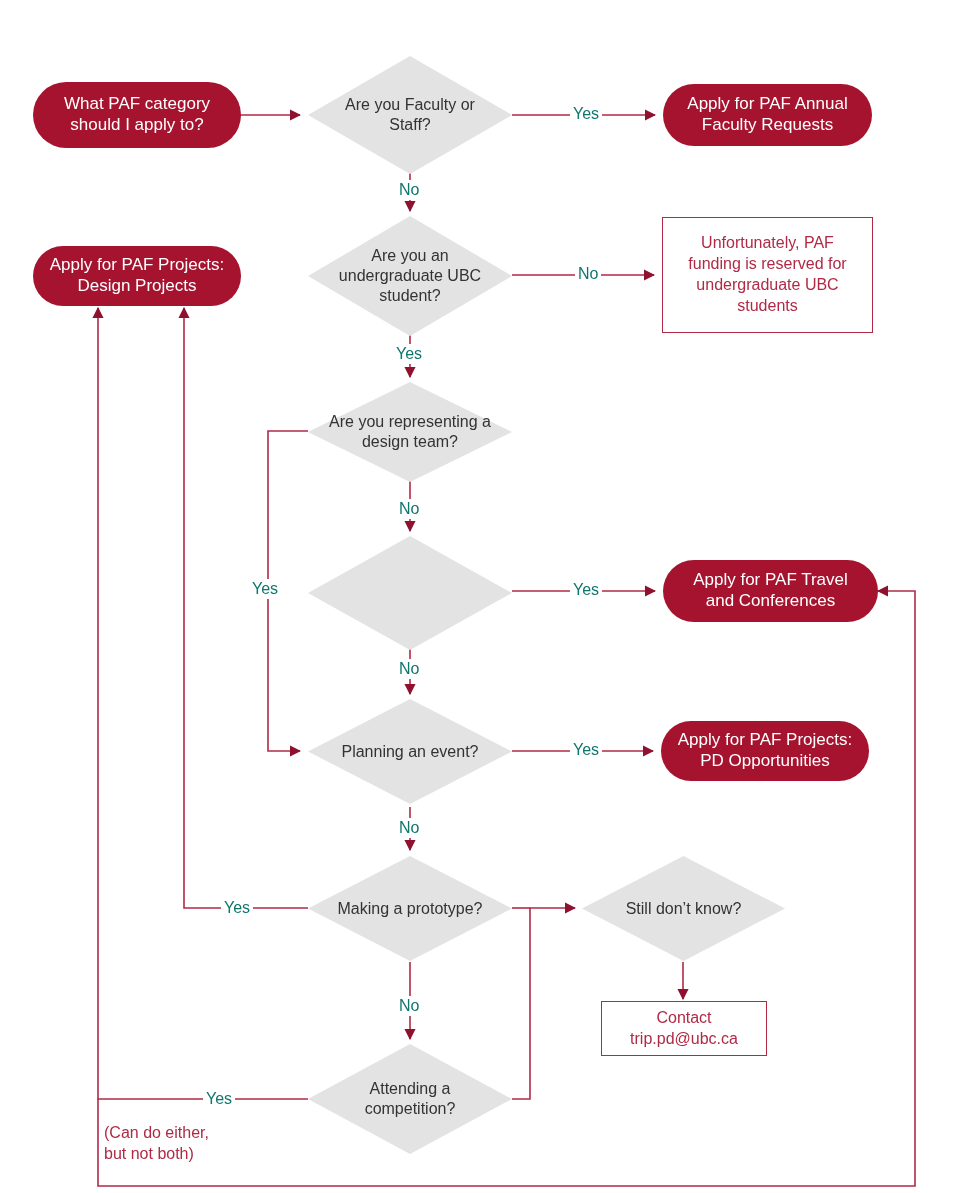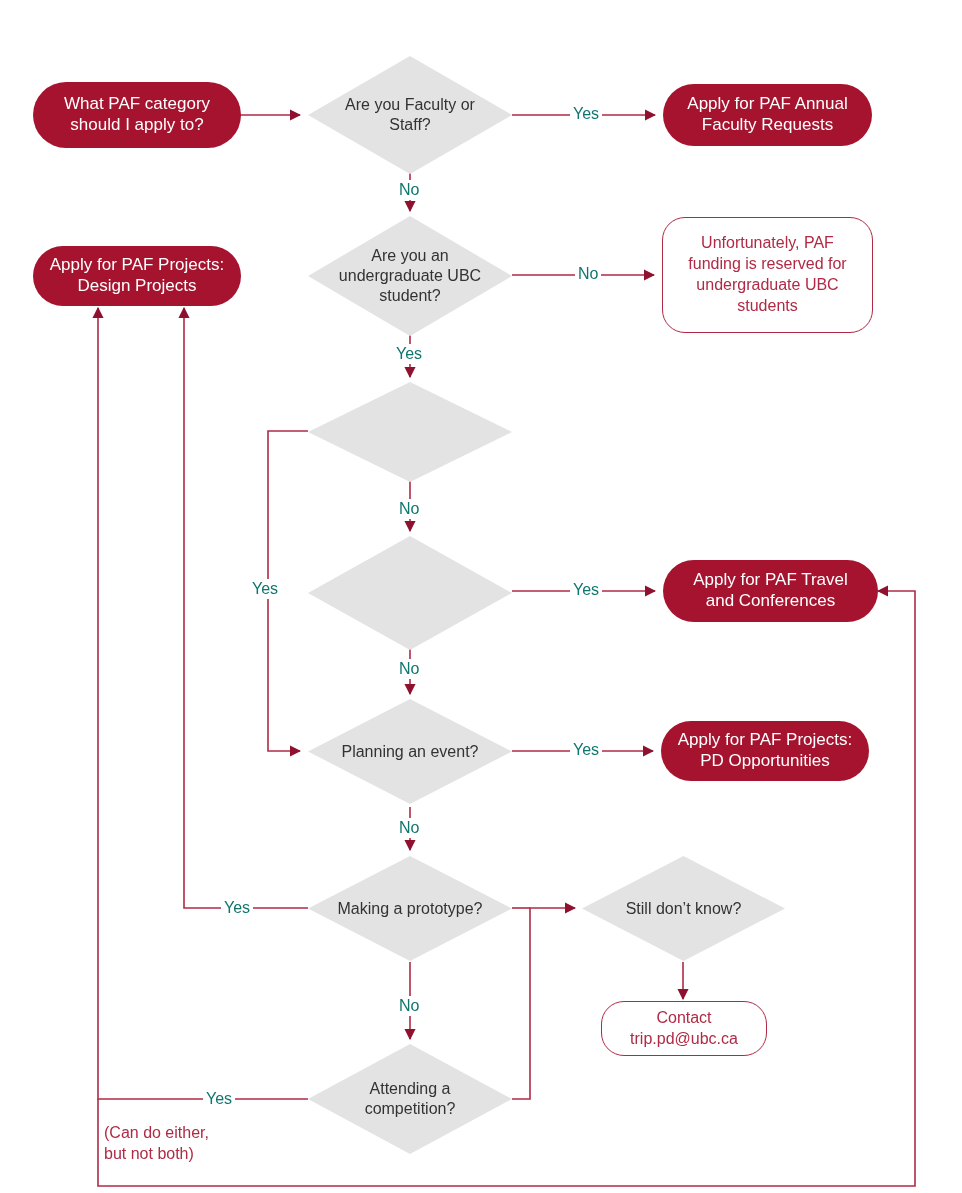--- a/index.html
+++ b/index.html
@@ -26,21 +26,20 @@
     height: 1193px;
   }
   .node {
     position: absolute;
     box-sizing: border-box;
     display: flex;
     align-items: center;
     justify-content: center;
     text-align: center;
     line-height: 1.22;
-    border-radius: 23px;
   }
   .pill {
     background: #A5132F;
     border-radius: 999px;
     color: #ffffff;
     font-size: 17px;
     padding: 4px 14px;
   }
   .diamond-wrap {
     position: absolute;
@@ -167,20 +166,21 @@
   <div class="node rectbox" style="left:662px; top:173px; width:211px; height:116px;">
     <span>Unfortunately, PAF funding is reserved for undergraduate UBC students</span>
   </div>
 
   <div class="node pill" style="left:33px; top:202px; width:208px; height:60px;">
     <span>Apply for PAF Projects: Design Projects</span>
   </div>
 
   <div class="diamond-wrap" style="left:308px; top:338px; width:204px; height:100px;">
     <div class="diamond-shape"></div>
+    <div class="diamond-label">Are you representing a design team?</div>
   </div>
 
   <div class="diamond-wrap" style="left:308px; top:492px; width:204px; height:114px;">
     <div class="diamond-shape"></div>
   </div>
 
   <div class="node pill" style="left:663px; top:516px; width:215px; height:62px;">
     <span>Apply for PAF Travel and Conferences</span>
   </div>
 

